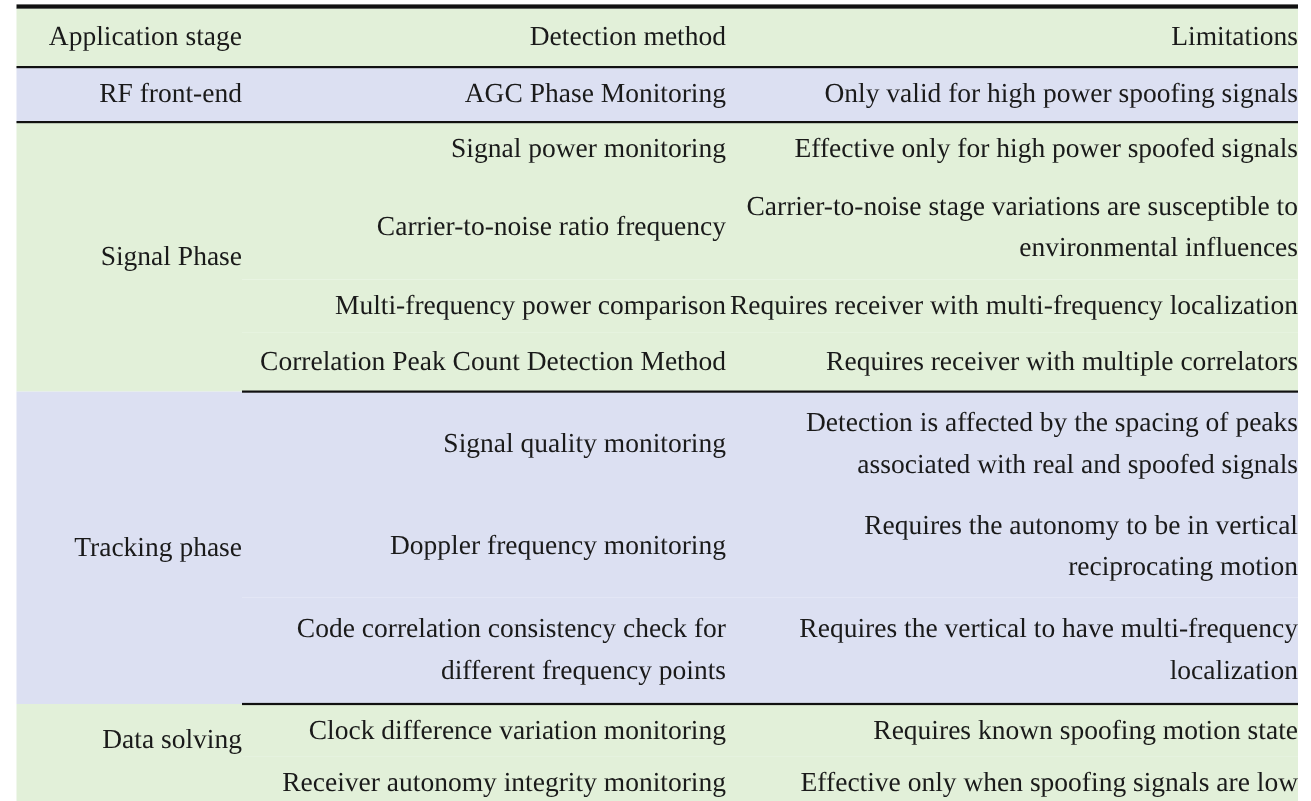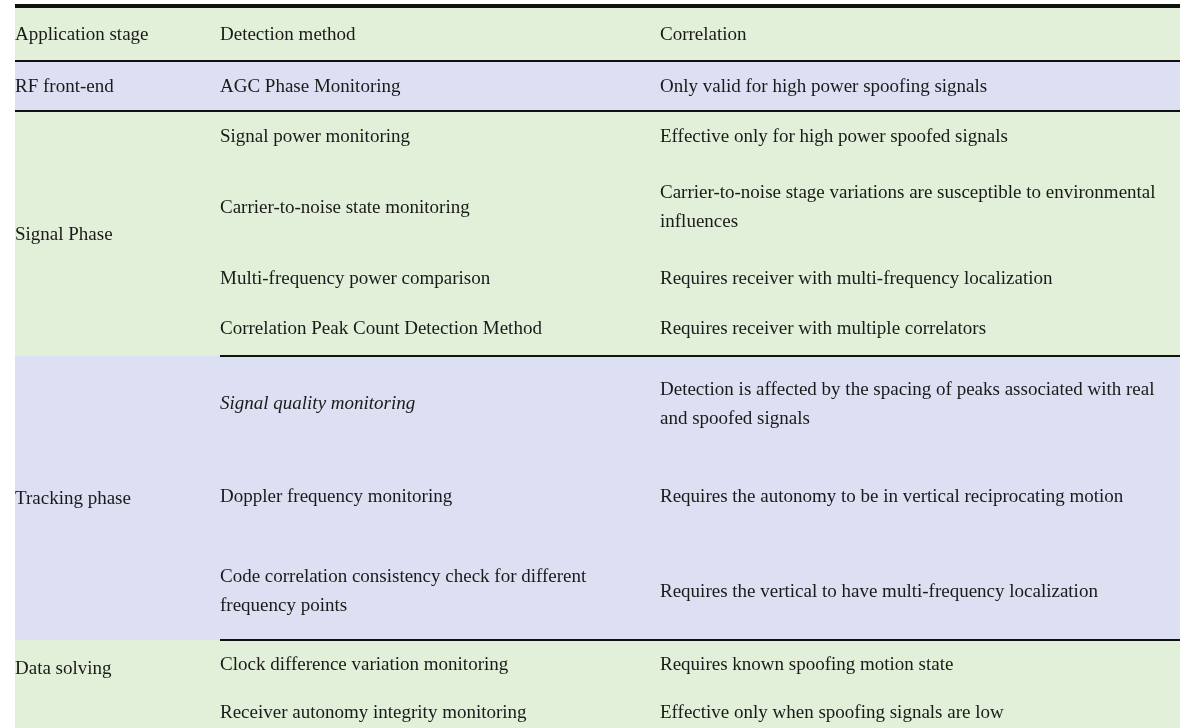--- a/index.html
+++ b/index.html
@@ -30,23 +30,23 @@
     width: 1165px;
     table-layout: fixed;
   }
 
   table.spoof-table td,
   table.spoof-table th {
     padding: 0;
     margin: 16px;
     vertical-align: middle;
     font-weight: normal;
-    font-size: 19px;
+    font-size: 25px;
     line-height: 1.52;
-    text-align: left;
+    text-align: right;
   }
 
   col.c-stage  { width: 205px; }
   col.c-method { width: 440px; }
   col.c-limit  { width: 520px; }
 
   
   .band-green { background: #e2f0d9; }
   .band-blue  { background: #dce0f2; }
 
@@ -74,53 +74,53 @@
     <colgroup>
       <col class="c-stage">
       <col class="c-method">
       <col class="c-limit">
     </colgroup>
 
     <thead>
       <tr class="band-green sep-under-header">
         <th class="hdr-cell stage-cell" style="height:52px;">Application stage</th>
         <th class="hdr-cell method-cell">Detection method</th>
-        <th class="hdr-cell limit-cell">Correlation</th>
+        <th class="hdr-cell limit-cell">Limitations</th>
       </tr>
     </thead>
 
     <tbody>
 
       <tr class="band-blue sep-row">
         <td class="stage-cell" rowspan="1" style="height:48px;">RF front-end</td>
         <td class="method-cell">AGC Phase Monitoring</td>
         <td class="limit-cell">Only valid for high power spoofing signals</td>
       </tr>
 
       <tr class="band-green">
         <td class="stage-cell" rowspan="4">Signal Phase</td>
         <td class="method-cell" style="height:48px;">Signal power monitoring</td>
         <td class="limit-cell">Effective only for high power spoofed signals</td>
       </tr>
       <tr class="band-green">
-        <td class="method-cell" style="height:94px;">Carrier-to-noise state monitoring</td>
+        <td class="method-cell" style="height:94px;">Carrier-to-noise ratio frequency</td>
         <td class="limit-cell">Carrier-to-noise stage variations are susceptible to environmental influences</td>
       </tr>
       <tr class="band-green">
         <td class="method-cell" style="height:48px;">Multi-frequency power comparison</td>
         <td class="limit-cell">Requires receiver with multi-frequency localization</td>
       </tr>
       <tr class="band-green sep-row">
         <td class="method-cell" style="height:53px;">Correlation Peak Count Detection Method</td>
         <td class="limit-cell">Requires receiver with multiple correlators</td>
       </tr>
 
       <tr class="band-blue">
         <td class="stage-cell" rowspan="3">Tracking phase</td>
-        <td class="method-cell" style="height:93px;font-style:italic;">Signal quality monitoring</td>
+        <td class="method-cell" style="height:93px;">Signal quality monitoring</td>
         <td class="limit-cell">Detection is affected by the spacing of peaks associated with real and spoofed signals</td>
       </tr>
       <tr class="band-blue">
         <td class="method-cell" style="height:93px;">Doppler frequency monitoring</td>
         <td class="limit-cell">Requires the autonomy to be in vertical reciprocating motion</td>
       </tr>
       <tr class="band-blue sep-row">
         <td class="method-cell" style="height:96px;">Code correlation consistency check for different frequency points</td>
         <td class="limit-cell">Requires the vertical to have multi-frequency localization</td>
       </tr>

